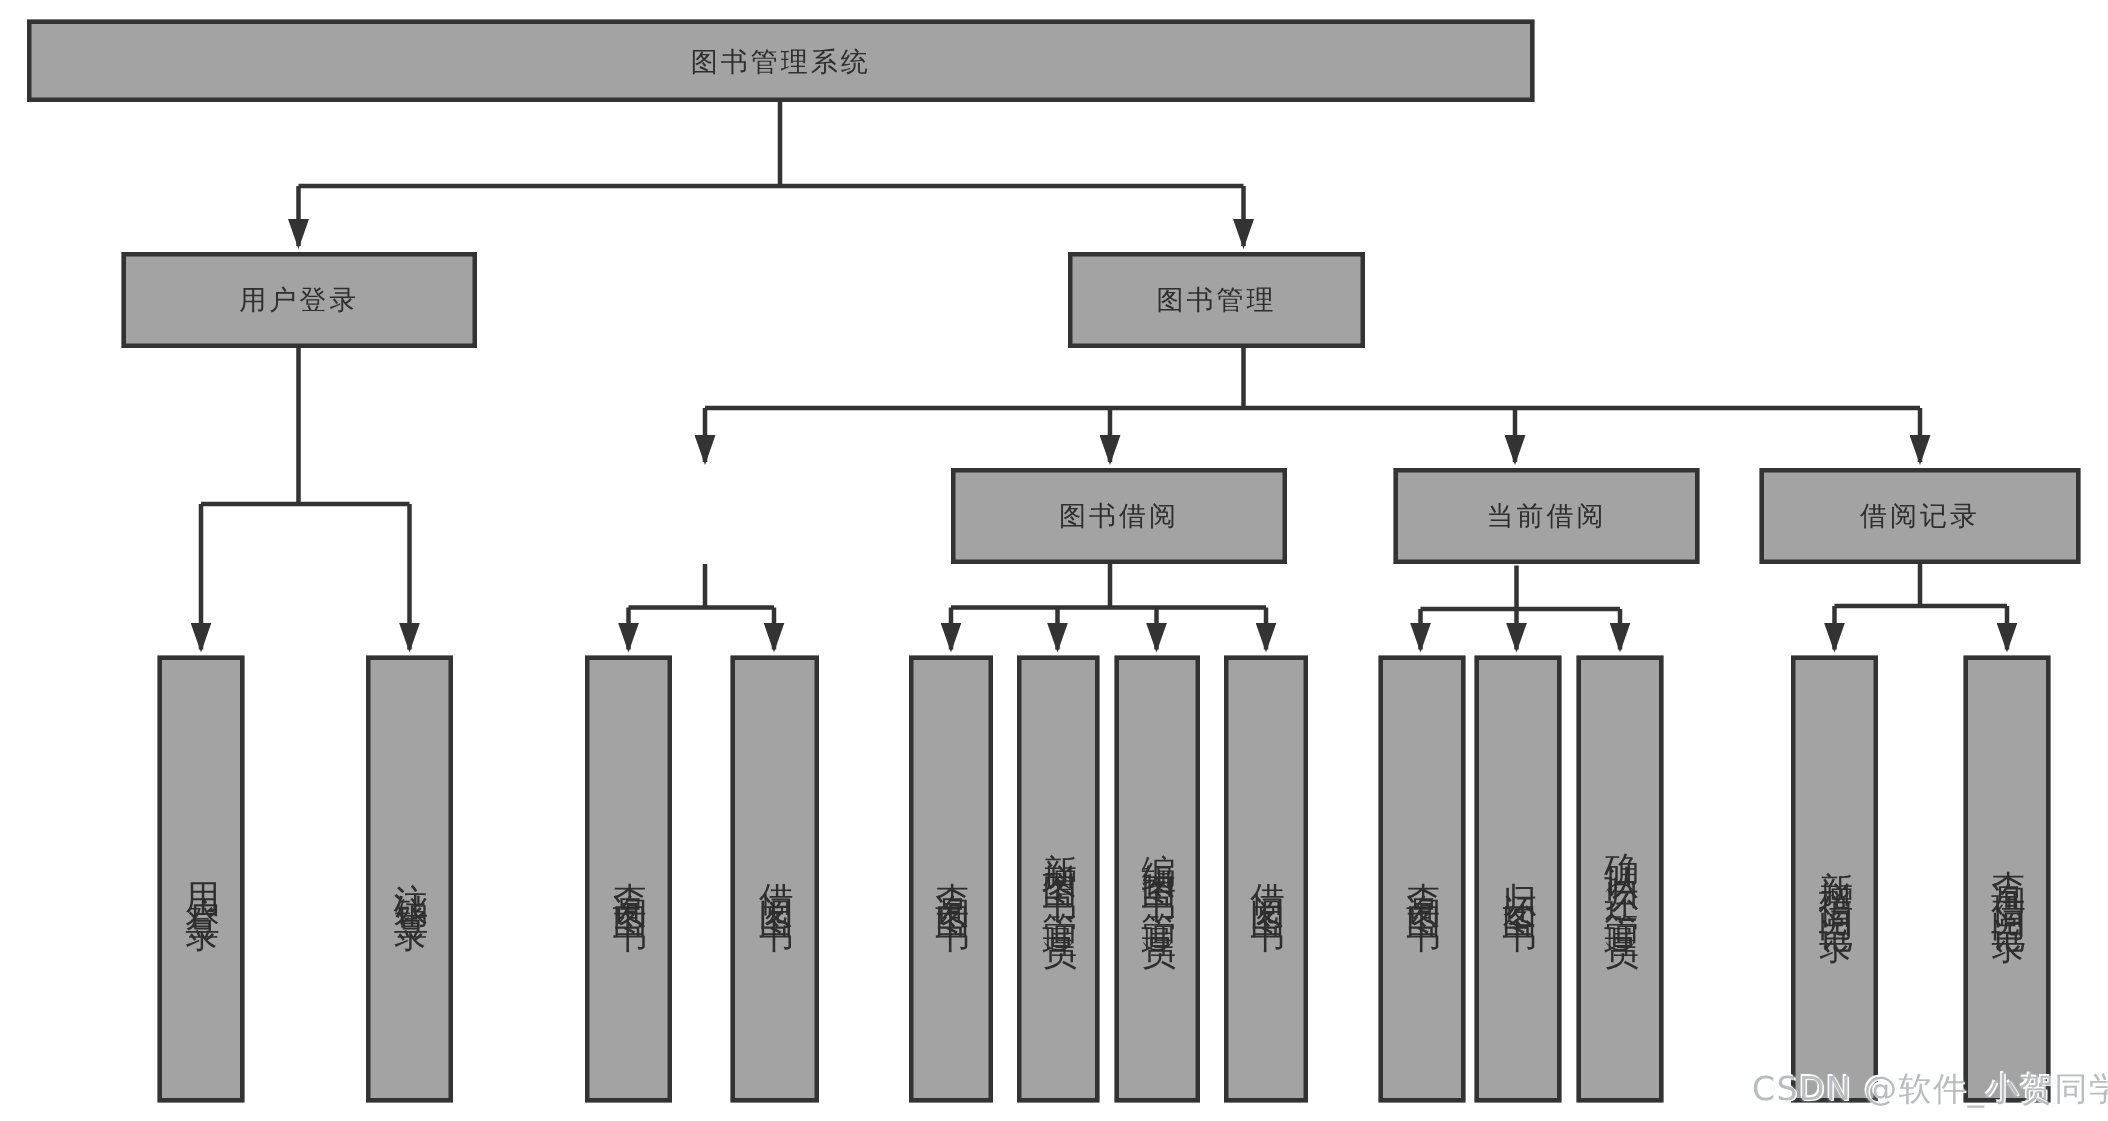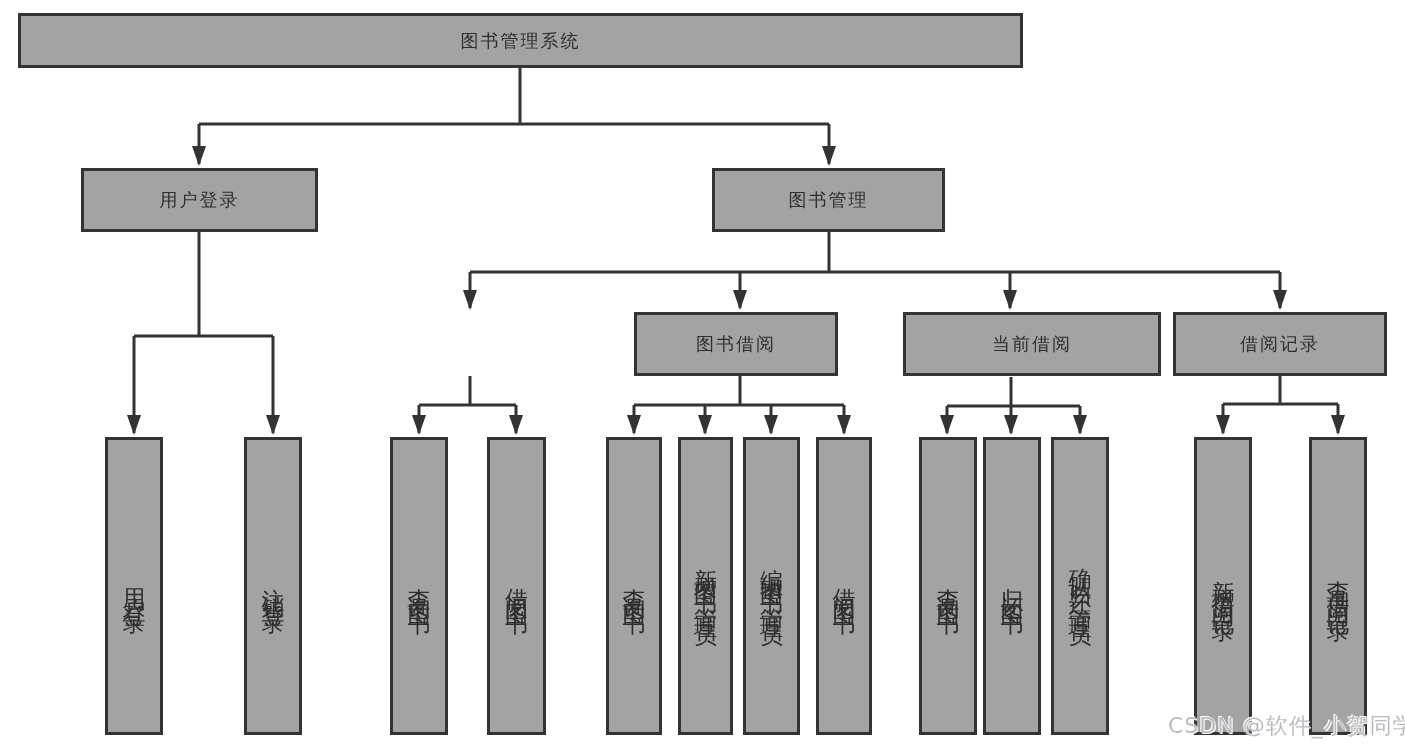--- a/index.html
+++ b/index.html
@@ -73,28 +73,28 @@
     </g>
   </svg>
 
   <div class="box h-box" style="left:18px;top:13px;width:1005px;height:55px">
     <span>图书管理系统</span>
   </div>
 
   <div class="box h-box" style="left:81px;top:168px;width:237px;height:64px">
     <span>用户登录</span>
   </div>
-  <div class="box h-box" style="left:712px;top:168px;width:233px;height:64px">
+  <div class="box h-box" style="left:712px;top:168px;width:198px;height:64px">
     <span>图书管理</span>
   </div>
 
-  <div class="box h-box" style="left:634px;top:312px;width:204px;height:64px">
+  <div class="box h-box" style="left:634px;top:312px;width:224px;height:64px">
     <span>图书借阅</span>
   </div>
-  <div class="box h-box" style="left:903px;top:312px;width:258px;height:64px">
+  <div class="box h-box" style="left:929px;top:312px;width:204px;height:64px">
     <span>当前借阅</span>
   </div>
   <div class="box h-box" style="left:1173px;top:312px;width:214px;height:64px">
     <span>借阅记录</span>
   </div>
 
   <div class="box v-box" style="left:105px;top:437px;width:58px;height:298px">
     <span>用户登录</span>
   </div>
   <div class="box v-box" style="left:244px;top:437px;width:58px;height:298px">

